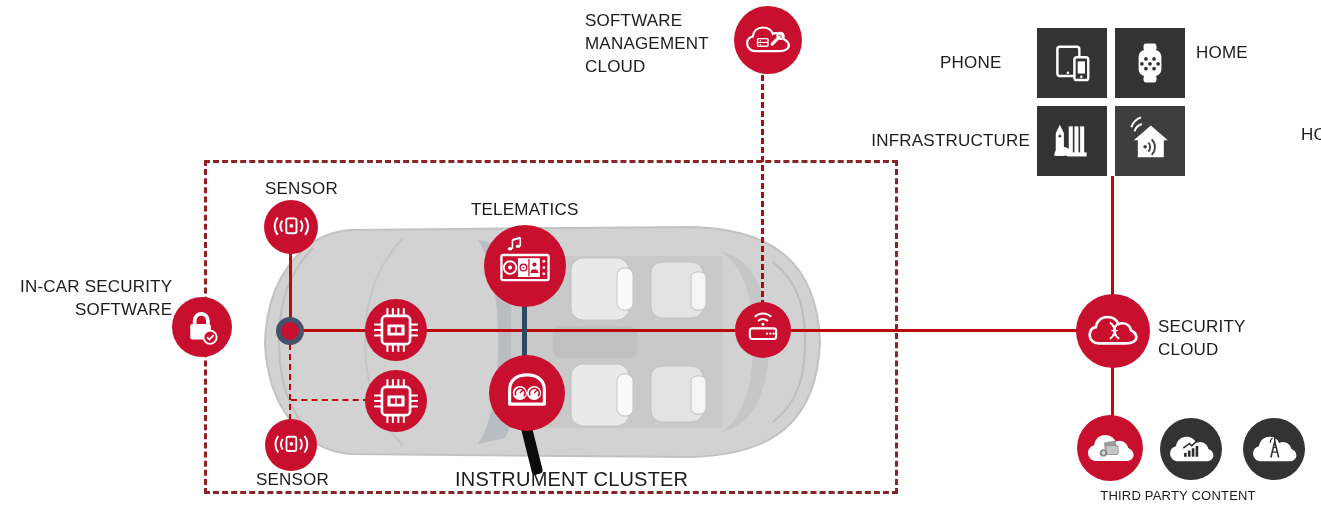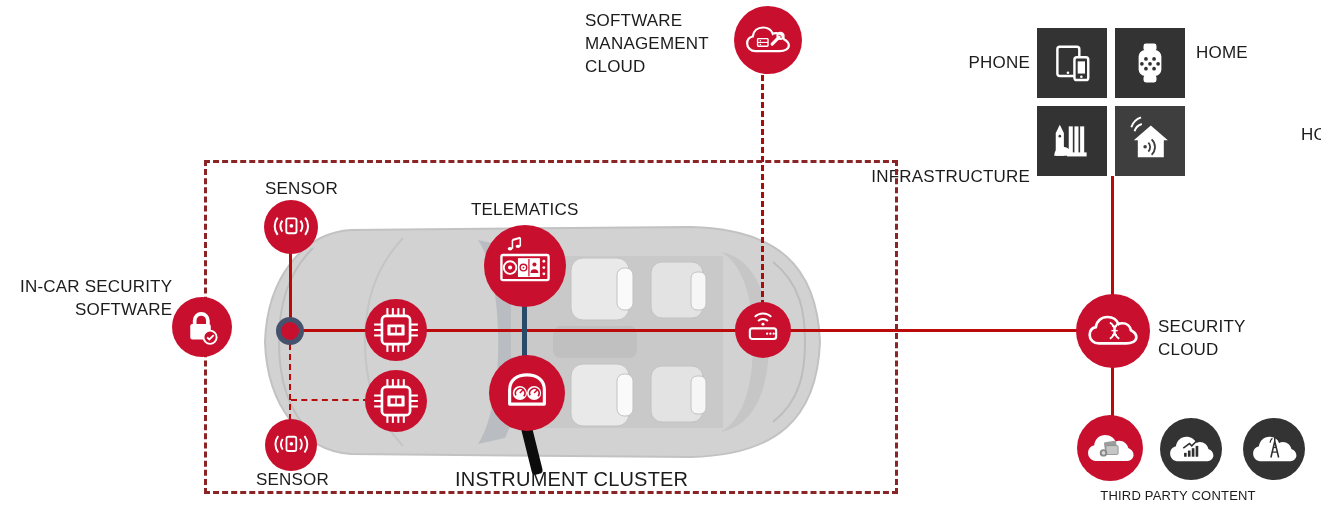--- a/index.html
+++ b/index.html
@@ -91,21 +91,21 @@
         <rect x="21" y="22" width="15" height="11" rx="1" fill="none" stroke="#fff" stroke-width="2"></rect>
         <line x1="21" y1="27.5" x2="36" y2="27.5" stroke="#fff" stroke-width="1.6"></line>
         <circle cx="25" cy="25" r="1" fill="#fff"></circle>
           <circle cx="25" cy="30.5" r="1" fill="#fff"></circle>
         <line x1="42" y1="30" x2="52" y2="20" stroke="#fff" stroke-width="4.5" stroke-linecap="round"></line>
         <circle cx="54" cy="18" r="4.5" fill="none" stroke="#fff" stroke-width="3"></circle>
       </svg>
     </span>
   </div>
 
-  <div class="lbl" style="left:940px;top:51px;width:90px;text-align:right;">PHONE</div>
+  <div class="lbl" style="left:940px;top:51px;width:90px;text-align:left;">PHONE</div>
   <div class="tile" style="left:1037px;top:28px;">
     <span>
       <svg width="52" height="52" viewBox="0 0 64 64">
         <rect x="14" y="12" width="27" height="36" rx="3" fill="none" stroke="#fff" stroke-width="3"></rect>
         <circle cx="27" cy="44" r="1.6" fill="#fff"></circle>
         <rect x="35" y="25" width="17" height="28" rx="3" fill="#333" stroke="#fff" stroke-width="3"></rect>
         <rect x="39" y="30" width="9" height="15" fill="#fff"></rect>
         <circle cx="43.5" cy="49" r="1.6" fill="#fff"></circle>
       </svg>
     </span>
@@ -121,21 +121,21 @@
         <circle cx="22" cy="33" r="2.3" fill="#333"></circle>
           <circle cx="32" cy="33" r="2.3" fill="#333"></circle>
           <circle cx="42" cy="33" r="2.3" fill="#333"></circle>
         <circle cx="27" cy="39" r="2.3" fill="#333"></circle>
           <circle cx="37" cy="39" r="2.3" fill="#333"></circle>
       </svg>
     </span>
   </div>
   <div class="lbl" style="left:1196px;top:41px;">HOME</div>
 
-  <div class="lbl" style="left:860px;top:129px;width:170px;text-align:right;margin-top:36px;">INFRASTRUCTURE</div>
+  <div class="lbl" style="left:860px;top:129px;width:170px;text-align:right;">INFRASTRUCTURE</div>
   <div class="tile" style="left:1037px;top:106px;">
     <span>
       <svg width="52" height="52" viewBox="0 0 64 64">
         <path d="M12,50 V22 L17,12 L22,22 V50 Z" fill="#fff"></path>
         <circle cx="17" cy="26" r="1.6" fill="#333"></circle>
         <rect x="28" y="14" width="5" height="34" fill="#fff"></rect>
         <rect x="35" y="14" width="5" height="34" fill="#fff"></rect>
         <rect x="42" y="14" width="5" height="34" fill="#fff"></rect>
         <rect x="26" y="46" width="24" height="5" fill="#fff"></rect>
         <path d="M10,50 a11,11 0 0 1 22,0 Z" fill="#fff"></path>

